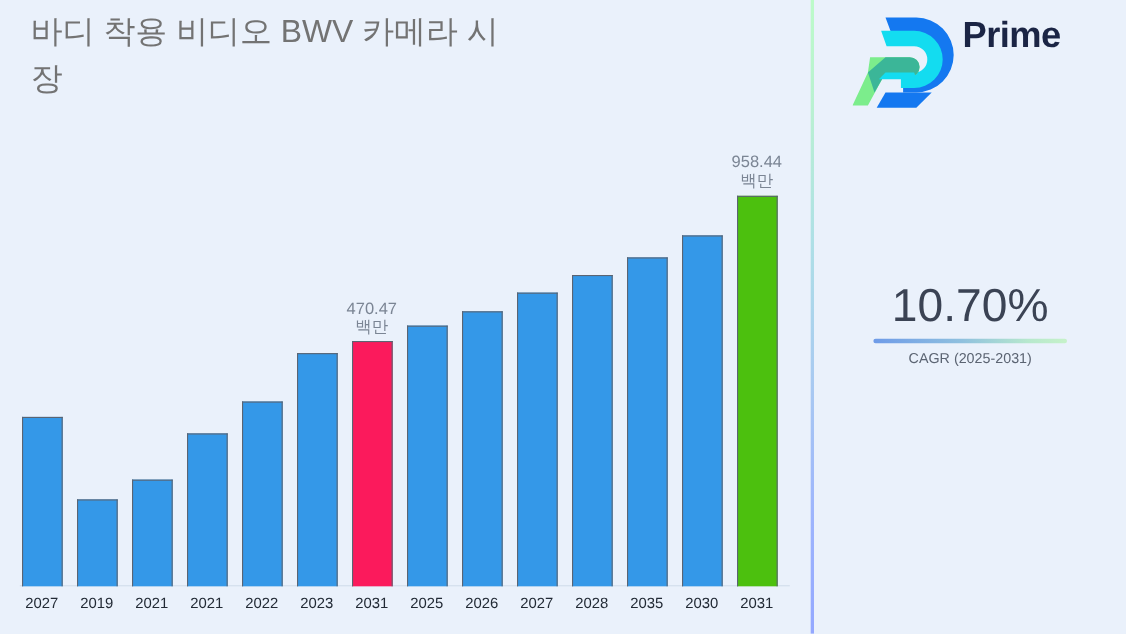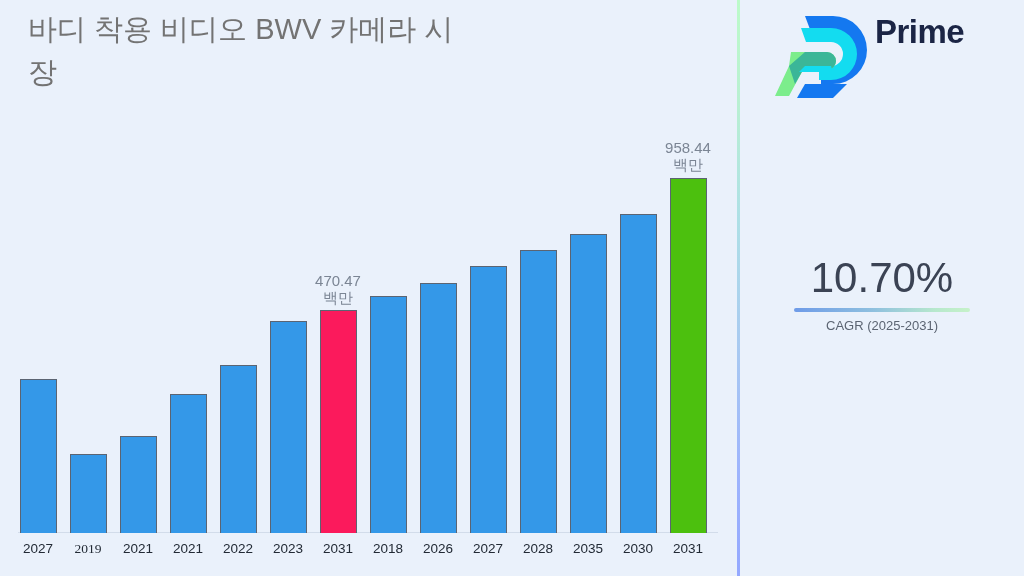--- a/index.html
+++ b/index.html
@@ -185,27 +185,27 @@
     <div class="bar-value" style="left:278px; top:272px;">
       <span>470.47</span>
       <span class="unit">백만</span>
     </div>
     <div class="bar-value" style="left:628px; top:139px;">
       <span>958.44</span>
       <span class="unit">백만</span>
     </div>
 
     <div class="x-label" style="left:8px;">2027</div>
-    <div class="x-label" style="left:58px;font-family:Liberation Serif, serif;">2019</div>
+    <div class="x-label" style="left:58px;">2019</div>
     <div class="x-label" style="left:108px;">2021</div>
     <div class="x-label" style="left:158px;">2021</div>
     <div class="x-label" style="left:208px;">2022</div>
     <div class="x-label" style="left:258px;">2023</div>
     <div class="x-label" style="left:308px;">2031</div>
-    <div class="x-label" style="left:358px;">2018</div>
+    <div class="x-label" style="left:358px;">2025</div>
     <div class="x-label" style="left:408px;">2026</div>
     <div class="x-label" style="left:458px;">2027</div>
     <div class="x-label" style="left:508px;">2028</div>
     <div class="x-label" style="left:558px;">2035</div>
     <div class="x-label" style="left:608px;">2030</div>
     <div class="x-label" style="left:658px;">2031</div>
   </div>
 
   <div id="panel-divider"></div>
 

